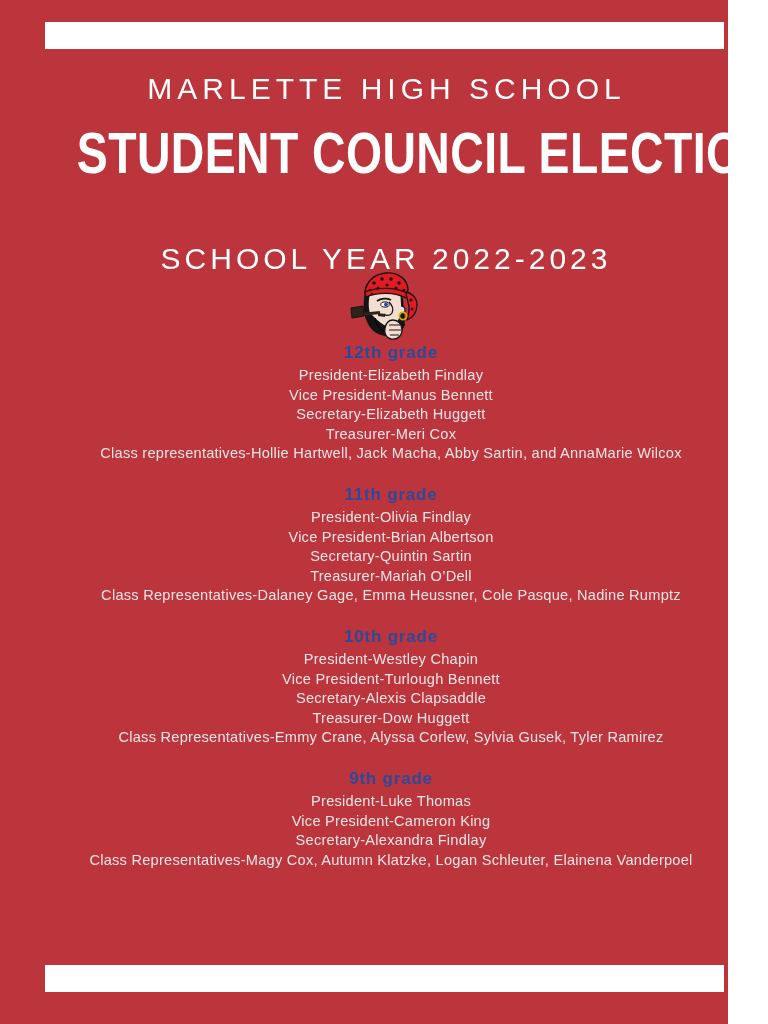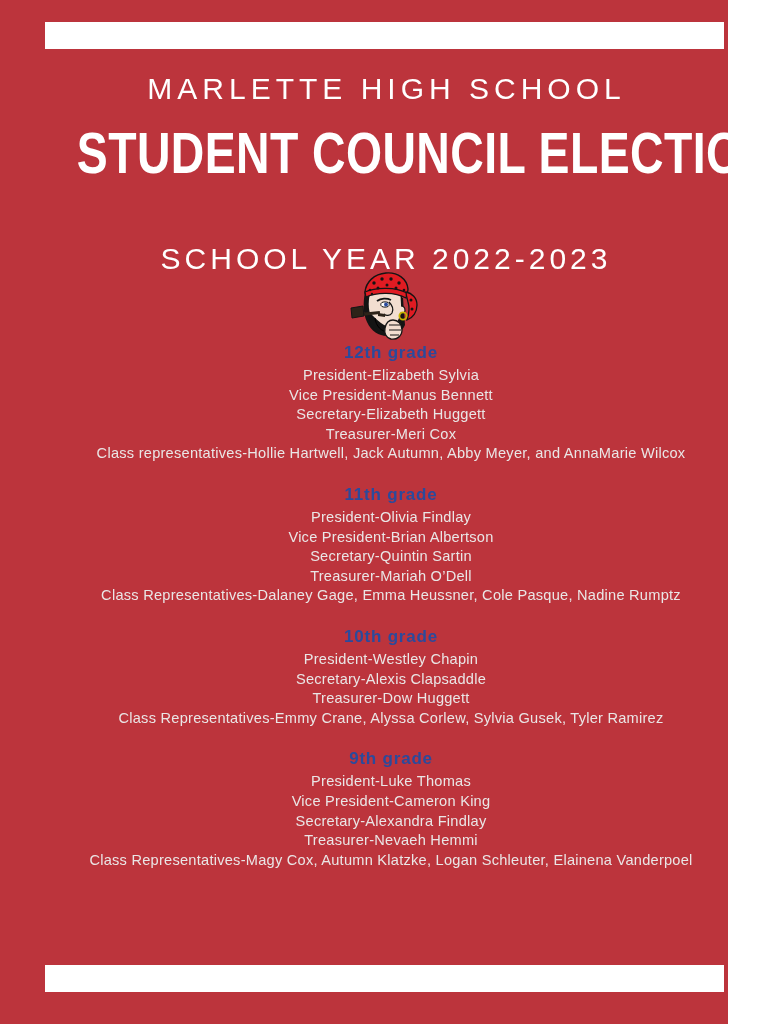--- a/index.html
+++ b/index.html
@@ -184,50 +184,50 @@
 
       <path d="M48 52 C53 52 57 56 57 62 C57 68 52 72 46 71 C41 70 39 65 40 60 C41 55 44 52 48 52 Z" fill="#f2ded0" stroke="#141414" stroke-width="1.3"></path>
       <path d="M44 57 L55 57 M44 62 L56 62 M45 67 L54 67" stroke="#141414" stroke-width="1"></path>
     </svg>
   </div>
 
   <div class="sections">
 
     <div class="grade-section">
       <div class="grade-heading">12th grade</div>
-      <div class="grade-line">President-Elizabeth Sylvia</div>
+      <div class="grade-line">President-Elizabeth Findlay</div>
       <div class="grade-line">Vice President-Manus Bennett</div>
       <div class="grade-line">Secretary-Elizabeth Huggett</div>
       <div class="grade-line">Treasurer-Meri Cox</div>
-      <div class="grade-line">Class representatives-Hollie Hartwell, Jack Autumn, Abby Meyer, and AnnaMarie Wilcox</div>
+      <div class="grade-line">Class representatives-Hollie Hartwell, Jack Macha, Abby Sartin, and AnnaMarie Wilcox</div>
     </div>
 
     <div class="grade-section">
       <div class="grade-heading">11th grade</div>
       <div class="grade-line">President-Olivia Findlay</div>
       <div class="grade-line">Vice President-Brian Albertson</div>
       <div class="grade-line">Secretary-Quintin Sartin</div>
       <div class="grade-line">Treasurer-Mariah O’Dell</div>
       <div class="grade-line">Class Representatives-Dalaney Gage, Emma Heussner, Cole Pasque, Nadine Rumptz</div>
     </div>
 
     <div class="grade-section">
       <div class="grade-heading">10th grade</div>
       <div class="grade-line">President-Westley Chapin</div>
+      <div class="grade-line">Vice President-Turlough Bennett</div>
       <div class="grade-line">Secretary-Alexis Clapsaddle</div>
       <div class="grade-line">Treasurer-Dow Huggett</div>
       <div class="grade-line wide">Class Representatives-Emmy Crane, Alyssa Corlew, Sylvia Gusek, Tyler Ramirez</div>
     </div>
 
     <div class="grade-section">
       <div class="grade-heading">9th grade</div>
       <div class="grade-line">President-Luke Thomas</div>
       <div class="grade-line">Vice President-Cameron King</div>
       <div class="grade-line">Secretary-Alexandra Findlay</div>
-      <div class="grade-line">Treasurer-Nevaeh Hemmi</div>
       <div class="grade-line">Class Representatives-Magy Cox, Autumn Klatzke, Logan Schleuter, Elainena Vanderpoel</div>
     </div>
 
   </div>
 
   <div class="bar bar-bottom"></div>
 
 </div>
 
 </body></html>

